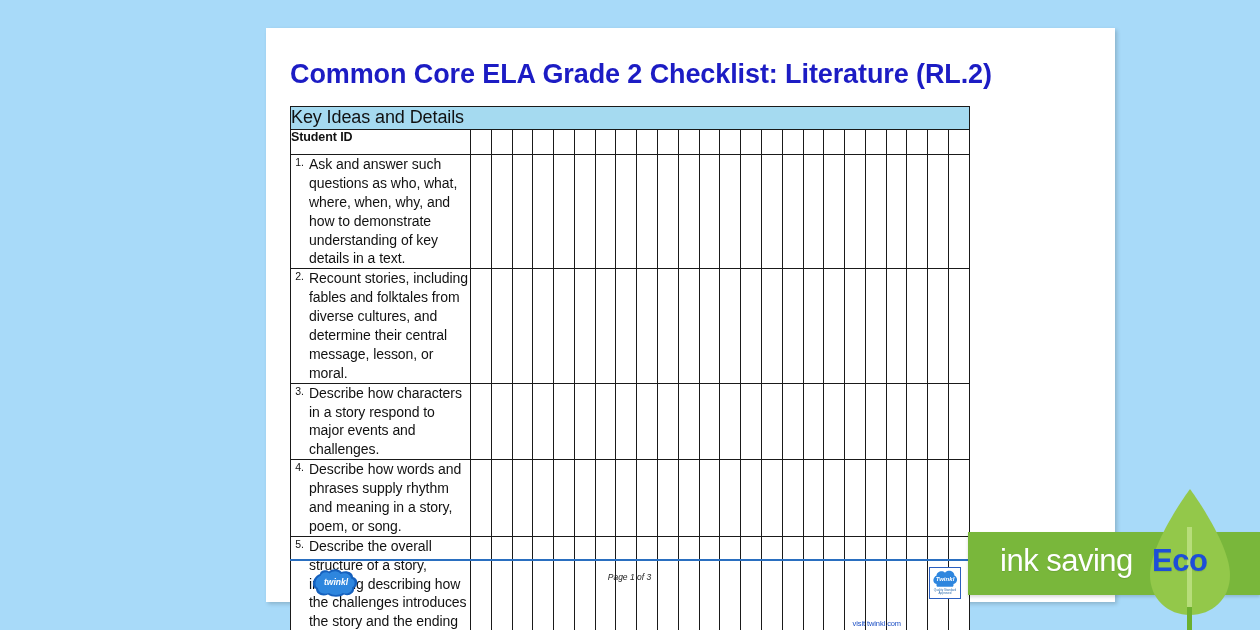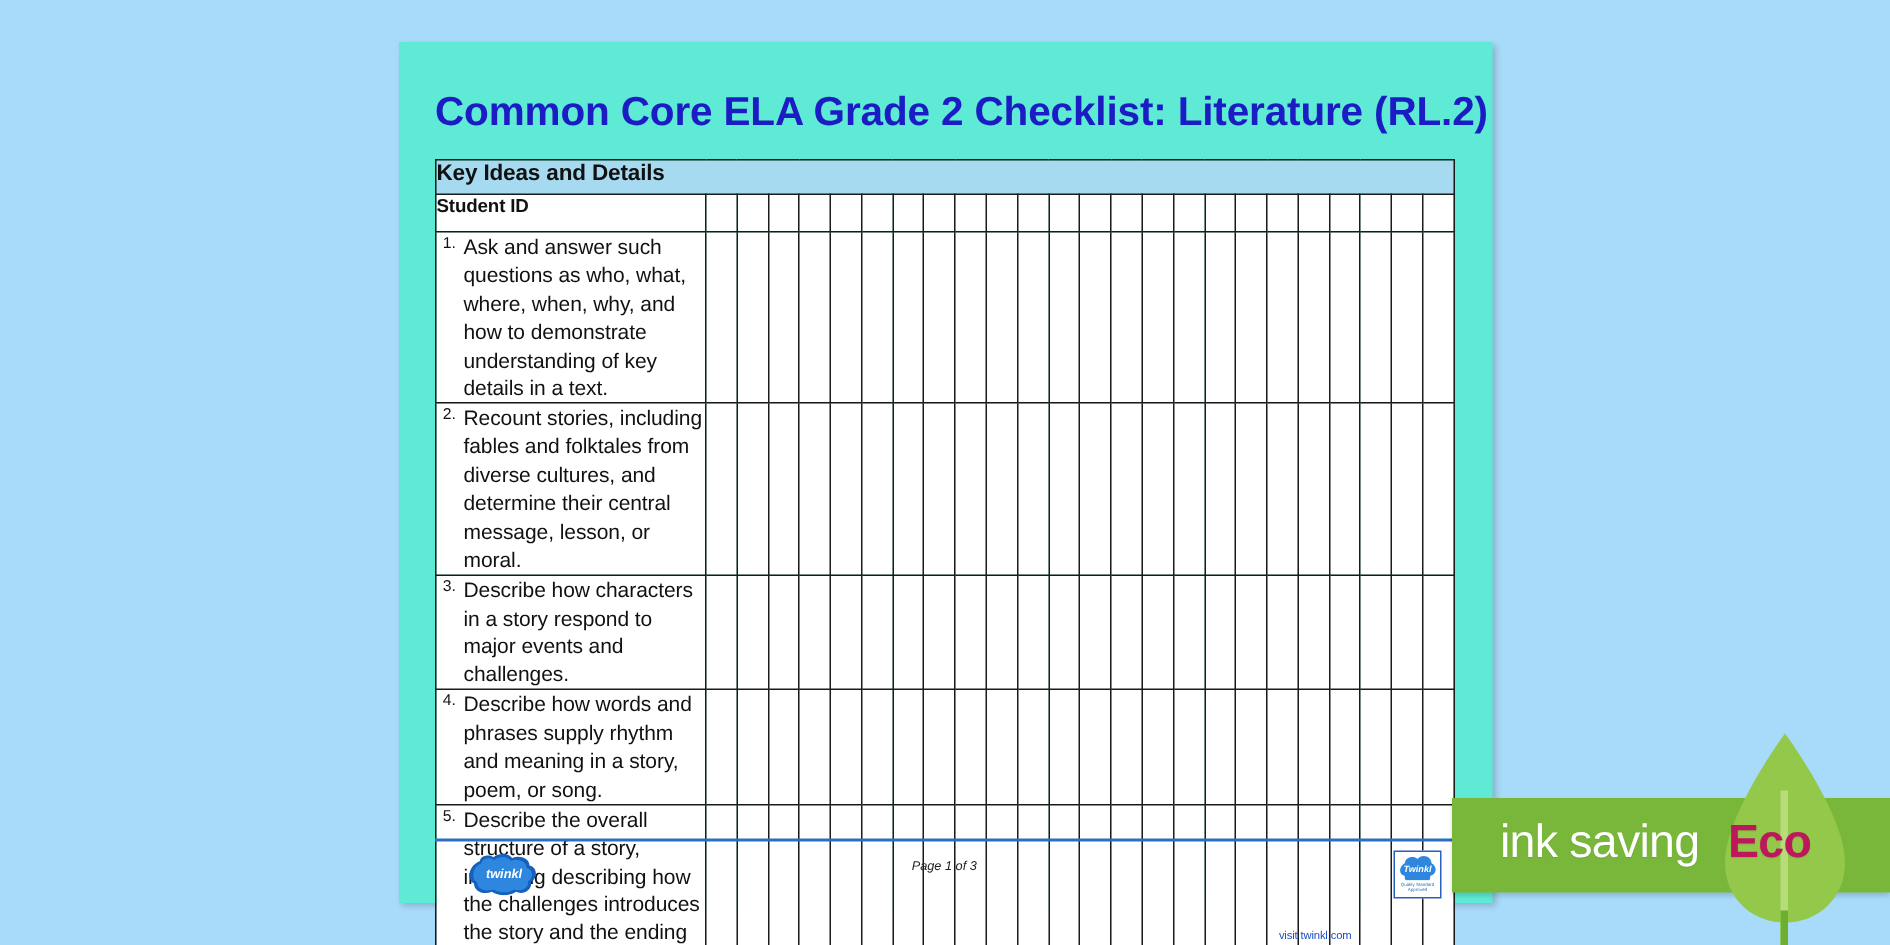--- a/index.html
+++ b/index.html
@@ -14,23 +14,23 @@
     font-family: "Liberation Sans", sans-serif;
     overflow: hidden;
     position: relative;
   }
 
   
   .page-sheet {
     position: absolute;
     left: 266px;
     top: 28px;
-    width: 729px;
+    width: 849px;
     height: 574px;
-    background: #5eead4;
+    background: #ffffff;
     box-shadow: 2px 2px 4px rgba(0,0,0,0.18);
     box-sizing: border-box;
   }
 
   .page-inner {
     position: absolute;
     left: 24px;
     top: 0;
     right: 24px;
     bottom: 0;
@@ -66,22 +66,22 @@
     background: #ffffff;
   }
 
   
   .section-row td {
     background: #a5daf0;
     border: 1px solid #1a1a1a;
     height: 22px;
   }
   .section-label {
-    font-size: 15px;
-    font-weight: bold;
+    font-size: 18px;
+    font-weight: normal;
     color: #111111;
     padding: 3px 0 3px 7px;
     line-height: 1.2;
     letter-spacing: -0.1px;
     margin-left: 16px;
   }
 
   
   .studentid-row td { height: 24px; margin-left: 12px; }
   .studentid-label {
@@ -202,21 +202,21 @@
     color: #ffffff;
     font-weight: normal;
     letter-spacing: -0.5px;
     text-shadow: 0 1px 1px rgba(0,0,0,0.10);
   }
   .eco-text-eco {
     position: absolute;
     left: 1152px;
     top: 543px;
     font-size: 31px;
-    color: #be185d;
+    color: #1d4ed8;
     font-weight: bold;
     letter-spacing: -0.5px;
     text-shadow: 0 1px 1px rgba(0,0,0,0.10);
   }
 </style>
 </head>
 <body style="background: rgb(168, 218, 249);">
 
 <div class="page-sheet">
   <div class="page-inner">

